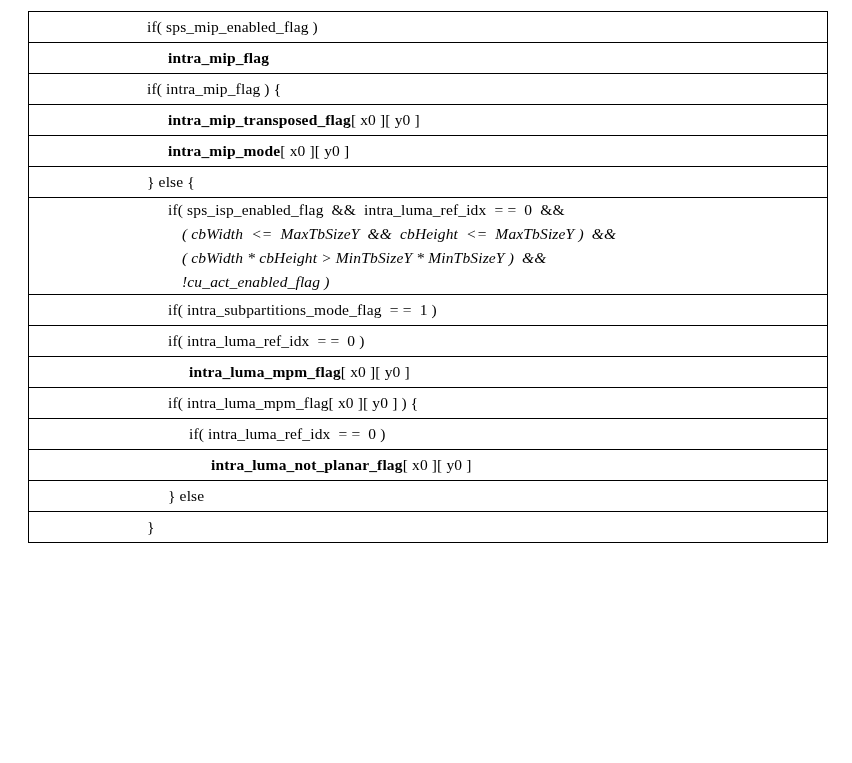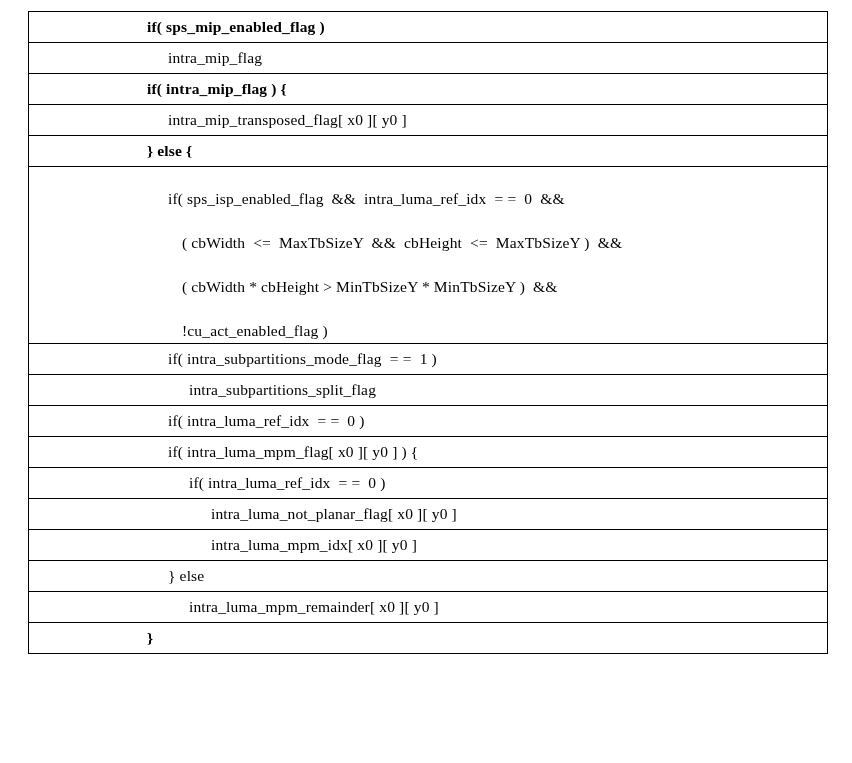--- a/index.html
+++ b/index.html
@@ -53,87 +53,83 @@
     line-height: 28px;
   }
 
   td.syntax-cell.multi {
     height: 99px;
     padding-top: 1px;
     padding-bottom: 1px;
   }
   td.syntax-cell.multi .code-line {
     line-height: 24px;
-    margin-top: 20px;
   }
 
   td.syntax-cell.tall-last {
     height: 37px;
   }
 
   .b {
-    font-weight: normal;
+    font-weight: bold;
   }
 
   
-  .i0  { padding-left: 118px; font-weight: bold; }
+  .i0  { padding-left: 118px; }
   .i1  { padding-left: 139px; }
   .i2  { padding-left: 160px; }
   .i3  { padding-left: 182px; }
-  .icont { padding-left: 153px; }
+  .icont { padding-left: 153px; font-style: italic; }
 </style>
 </head>
 <body>
 
 <div id="syntax-table-wrap">
   <table class="syntax-table">
     <tbody>
         <tr>
           <td class="syntax-cell single"><span class="code-line i0"><span>if( sps_mip_enabled_flag )</span></span></td>
         </tr>
         <tr>
           <td class="syntax-cell single"><span class="code-line i1"><span class="b">intra_mip_flag</span></span></td>
         </tr>
         <tr>
           <td class="syntax-cell single"><span class="code-line i0"><span>if( intra_mip_flag ) {</span></span></td>
         </tr>
         <tr>
           <td class="syntax-cell single"><span class="code-line i1"><span class="b">intra_mip_transposed_flag</span><span>[ x0 ][ y0 ]</span></span></td>
         </tr>
         <tr>
+          <td class="syntax-cell single"><span class="code-line i1"><span class="b">intra_mip_mode</span><span>[ x0 ][ y0 ]</span></span></td>
+        </tr>
+        <tr>
           <td class="syntax-cell single"><span class="code-line i0"><span>} else {</span></span></td>
         </tr>
         <tr>
           <td class="syntax-cell multi"><span class="code-line i1">if( sps_isp_enabled_flag  &amp;&amp;  intra_luma_ref_idx  = =  0  &amp;&amp;</span><span class="code-line icont">( cbWidth  &lt;=  MaxTbSizeY  &amp;&amp;  cbHeight  &lt;=  MaxTbSizeY )  &amp;&amp;</span><span class="code-line icont">( cbWidth * cbHeight &gt; MinTbSizeY * MinTbSizeY )  &amp;&amp;</span><span class="code-line icont">!cu_act_enabled_flag )</span></td>
         </tr>
         <tr>
           <td class="syntax-cell single"><span class="code-line i1"><span>if( intra_subpartitions_mode_flag  = =  1 )</span></span></td>
         </tr>
         <tr>
-          <td class="syntax-cell single"><span class="code-line i2"><span class="b">intra_subpartitions_split_flag</span></span></td>
+          <td class="syntax-cell single"><span class="code-line i1"><span>if( intra_luma_ref_idx  = =  0 )</span></span></td>
         </tr>
         <tr>
-          <td class="syntax-cell single"><span class="code-line i1"><span>if( intra_luma_ref_idx  = =  0 )</span></span></td>
+          <td class="syntax-cell single"><span class="code-line i2"><span class="b">intra_luma_mpm_flag</span><span>[ x0 ][ y0 ]</span></span></td>
         </tr>
         <tr>
           <td class="syntax-cell single"><span class="code-line i1"><span>if( intra_luma_mpm_flag[ x0 ][ y0 ] ) {</span></span></td>
         </tr>
         <tr>
           <td class="syntax-cell single"><span class="code-line i2"><span>if( intra_luma_ref_idx  = =  0 )</span></span></td>
         </tr>
         <tr>
           <td class="syntax-cell single"><span class="code-line i3"><span class="b">intra_luma_not_planar_flag</span><span>[ x0 ][ y0 ]</span></span></td>
         </tr>
         <tr>
-          <td class="syntax-cell single"><span class="code-line i3"><span class="b">intra_luma_mpm_idx</span><span>[ x0 ][ y0 ]</span></span></td>
-        </tr>
-        <tr>
           <td class="syntax-cell single"><span class="code-line i1"><span>} else</span></span></td>
-        </tr>
-        <tr>
-          <td class="syntax-cell single"><span class="code-line i2"><span class="b">intra_luma_mpm_remainder</span><span>[ x0 ][ y0 ]</span></span></td>
         </tr>
         <tr>
           <td class="syntax-cell single tall-last"><span class="code-line i0"><span>}</span></span></td>
         </tr>
       </tbody>
   </table>
 </div>
 
 </body></html>

